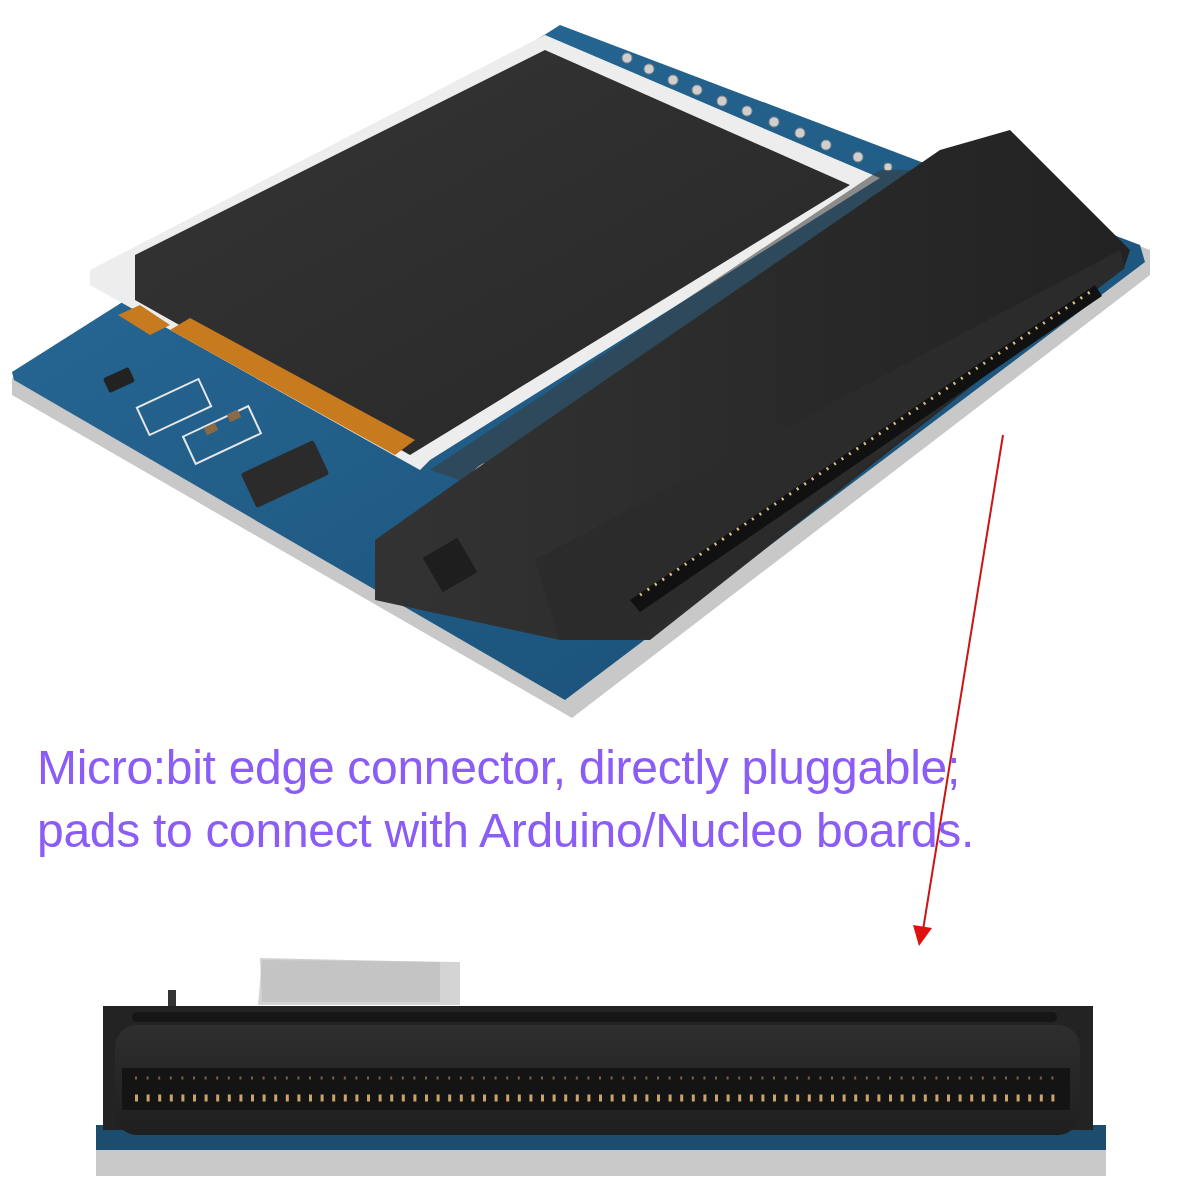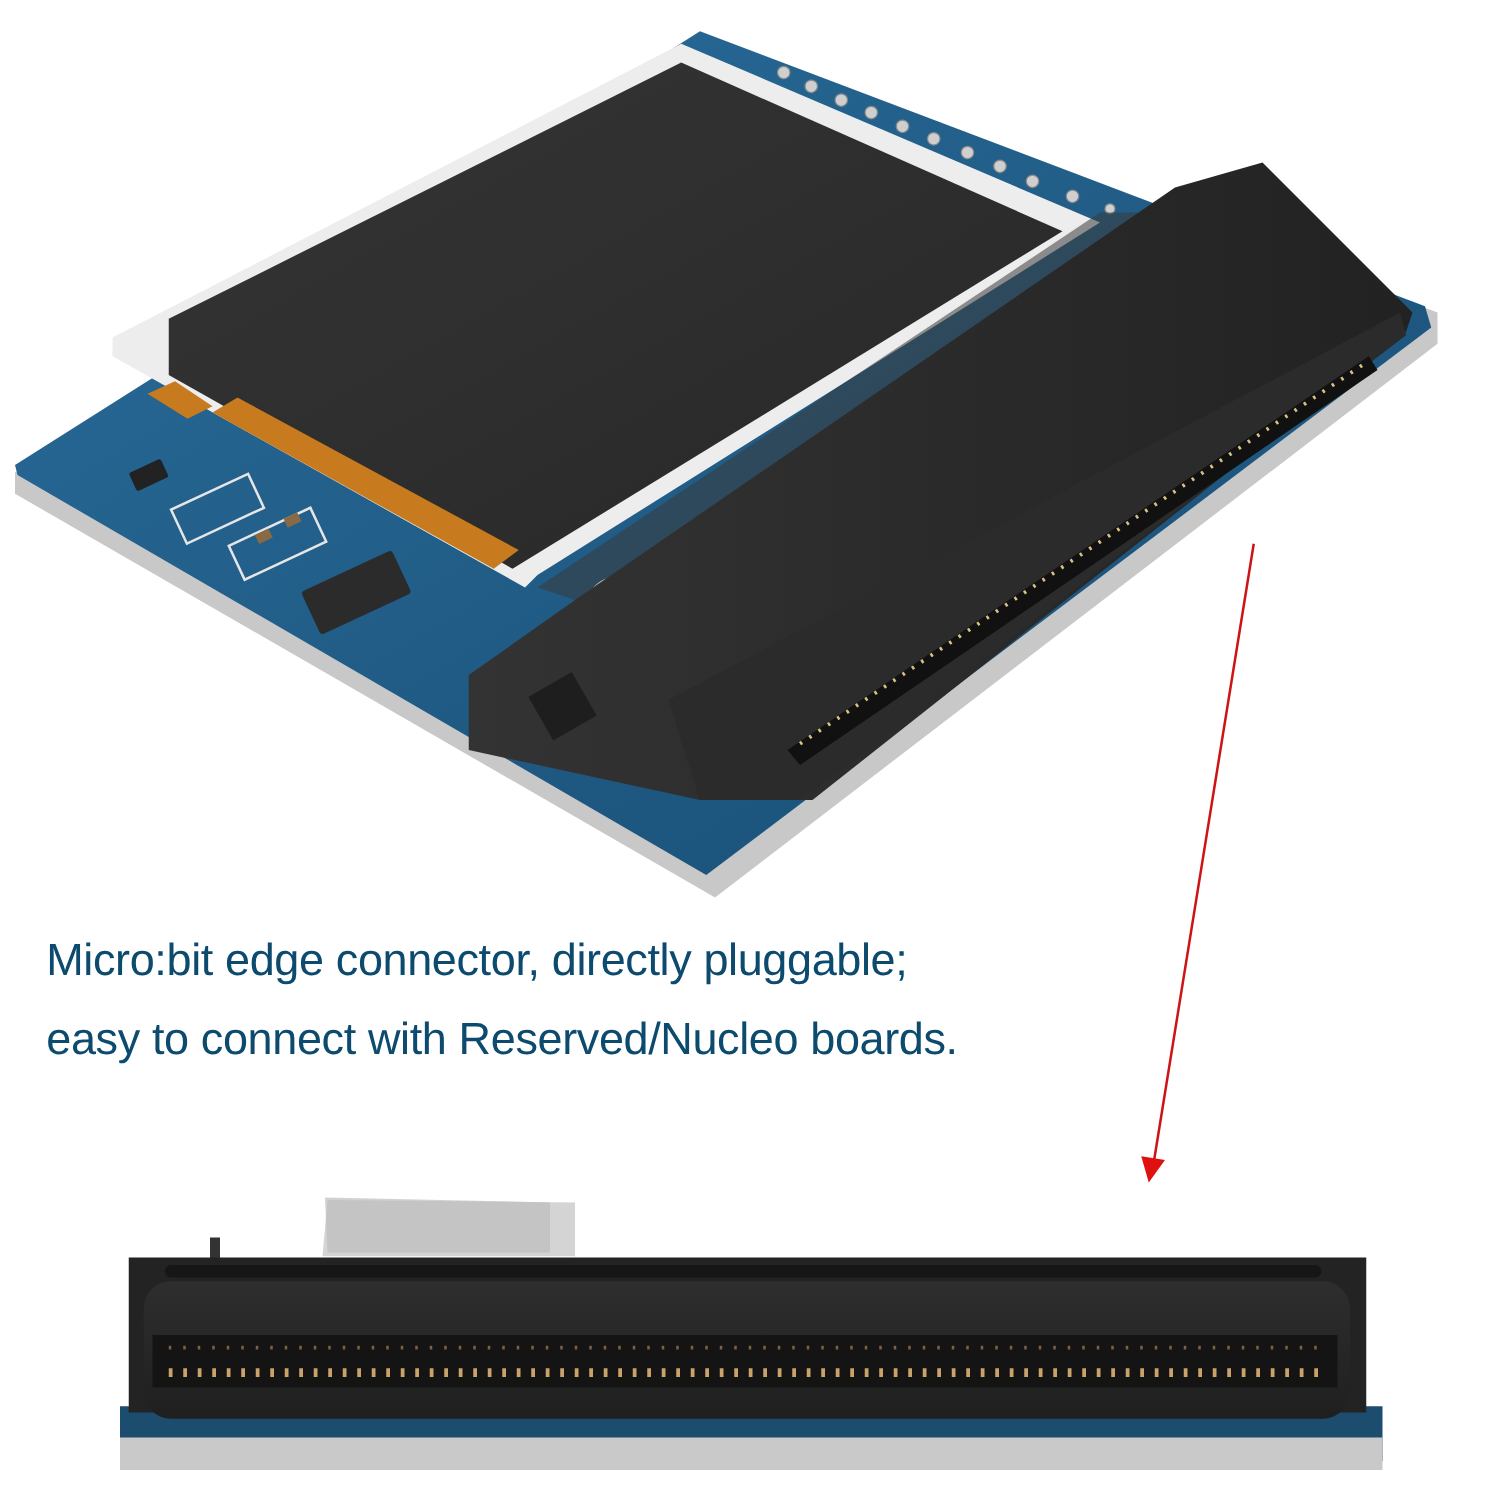--- a/index.html
+++ b/index.html
@@ -1,20 +1,20 @@
 <!DOCTYPE html>
 <html><head>
   <meta charset="utf-8">
   <style>
     html, body { margin: 0; padding: 0; background: #ffffff; }
     body { width: 1200px; height: 1200px; position: relative; overflow: hidden;
            font-family: "Liberation Sans", sans-serif; }
     .scene { position: absolute; left: 0; top: 0; width: 1200px; height: 1200px; }
     .caption { position: absolute; left: 37px; top: 736px; width: 860px; }
-    .caption-line { font-size: 36px; line-height: 63px; color: #0c4a6e; white-space: nowrap;
+    .caption-line { font-size: 48px; line-height: 63px; color: #8b5cf6; white-space: nowrap;
                     letter-spacing: -0.3px; }
   </style>
 </head>
 <body>
 
 <div class="scene">
   <svg width="1200" height="1200" viewBox="0 0 1200 1200" xmlns="http://www.w3.org/2000/svg">
     <defs>
       <linearGradient id="pcbGrad" x1="0" y1="0" x2="1" y2="1">
         <stop offset="0" stop-color="#2a6d9b"></stop>
@@ -122,14 +122,14 @@
       <rect x="122" y="1068" width="948" height="42" fill="#141414"></rect>
 
       <line x1="135" y1="1098" x2="1060" y2="1098" stroke="#c9a36a" stroke-width="7" stroke-dasharray="3,8.6"></line>
       <line x1="135" y1="1078" x2="1060" y2="1078" stroke="#7a6245" stroke-width="3" stroke-dasharray="2,9.6"></line>
     </g>
   </svg>
 </div>
 
 <div class="caption">
   <div class="caption-line">Micro:bit edge connector, directly pluggable;</div>
-  <div class="caption-line">easy to connect with Reserved/Nucleo boards.</div>
+  <div class="caption-line">pads to connect with Arduino/Nucleo boards.</div>
 </div>
 
 </body></html>

